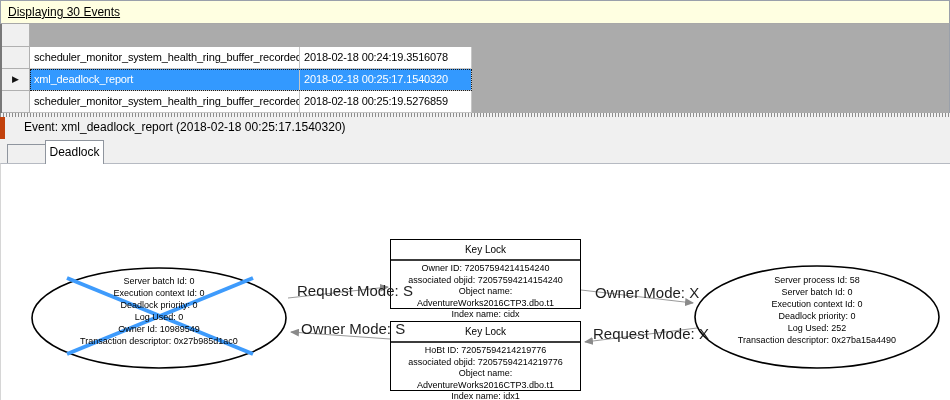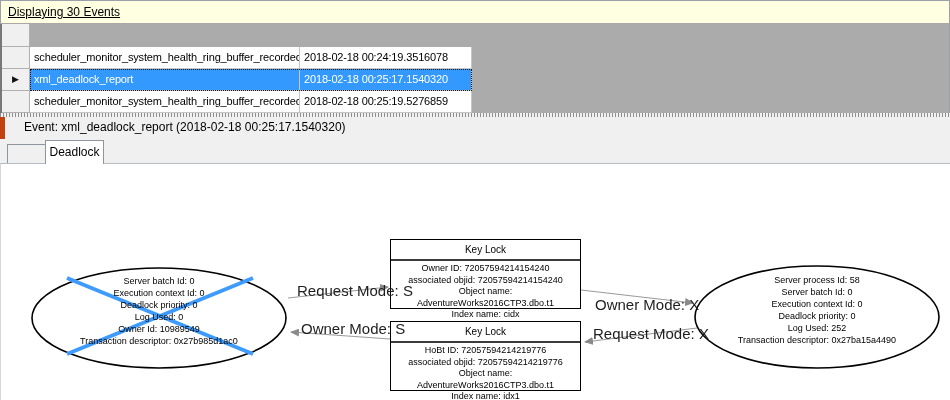--- a/index.html
+++ b/index.html
@@ -54,21 +54,21 @@
   .nt-right{left:696px;top:110px;width:240px;}
   .lockbox{position:absolute;left:389px;width:191px;height:70px;box-sizing:border-box;
     border:1px solid #000;background:#fff;}
   .lb-top{top:75px;}
   .lb-bottom{top:157px;}
   .lb-hd{height:19px;line-height:19px;text-align:center;font-size:10px;border-bottom:2px solid #3c3c3c;}
   .lb-bd{text-align:center;font-size:9px;line-height:11.5px;padding-top:2px;}
   .edge-label{position:absolute;font-size:15px;color:#1e1e1e;white-space:nowrap;}
   .el-req-s{left:296px;top:118px;}
   .el-own-s{left:300px;top:156px;}
-  .el-own-x{left:594px;top:120px;margin-top:12px;}
+  .el-own-x{left:594px;top:120px;}
   .el-req-x{left:592px;top:161px;}
 </style>
 </head>
 <body>
 
 <div class="app">
 
   <div class="title-bar">Displaying 30 Events</div>
 
   <div class="grid">

